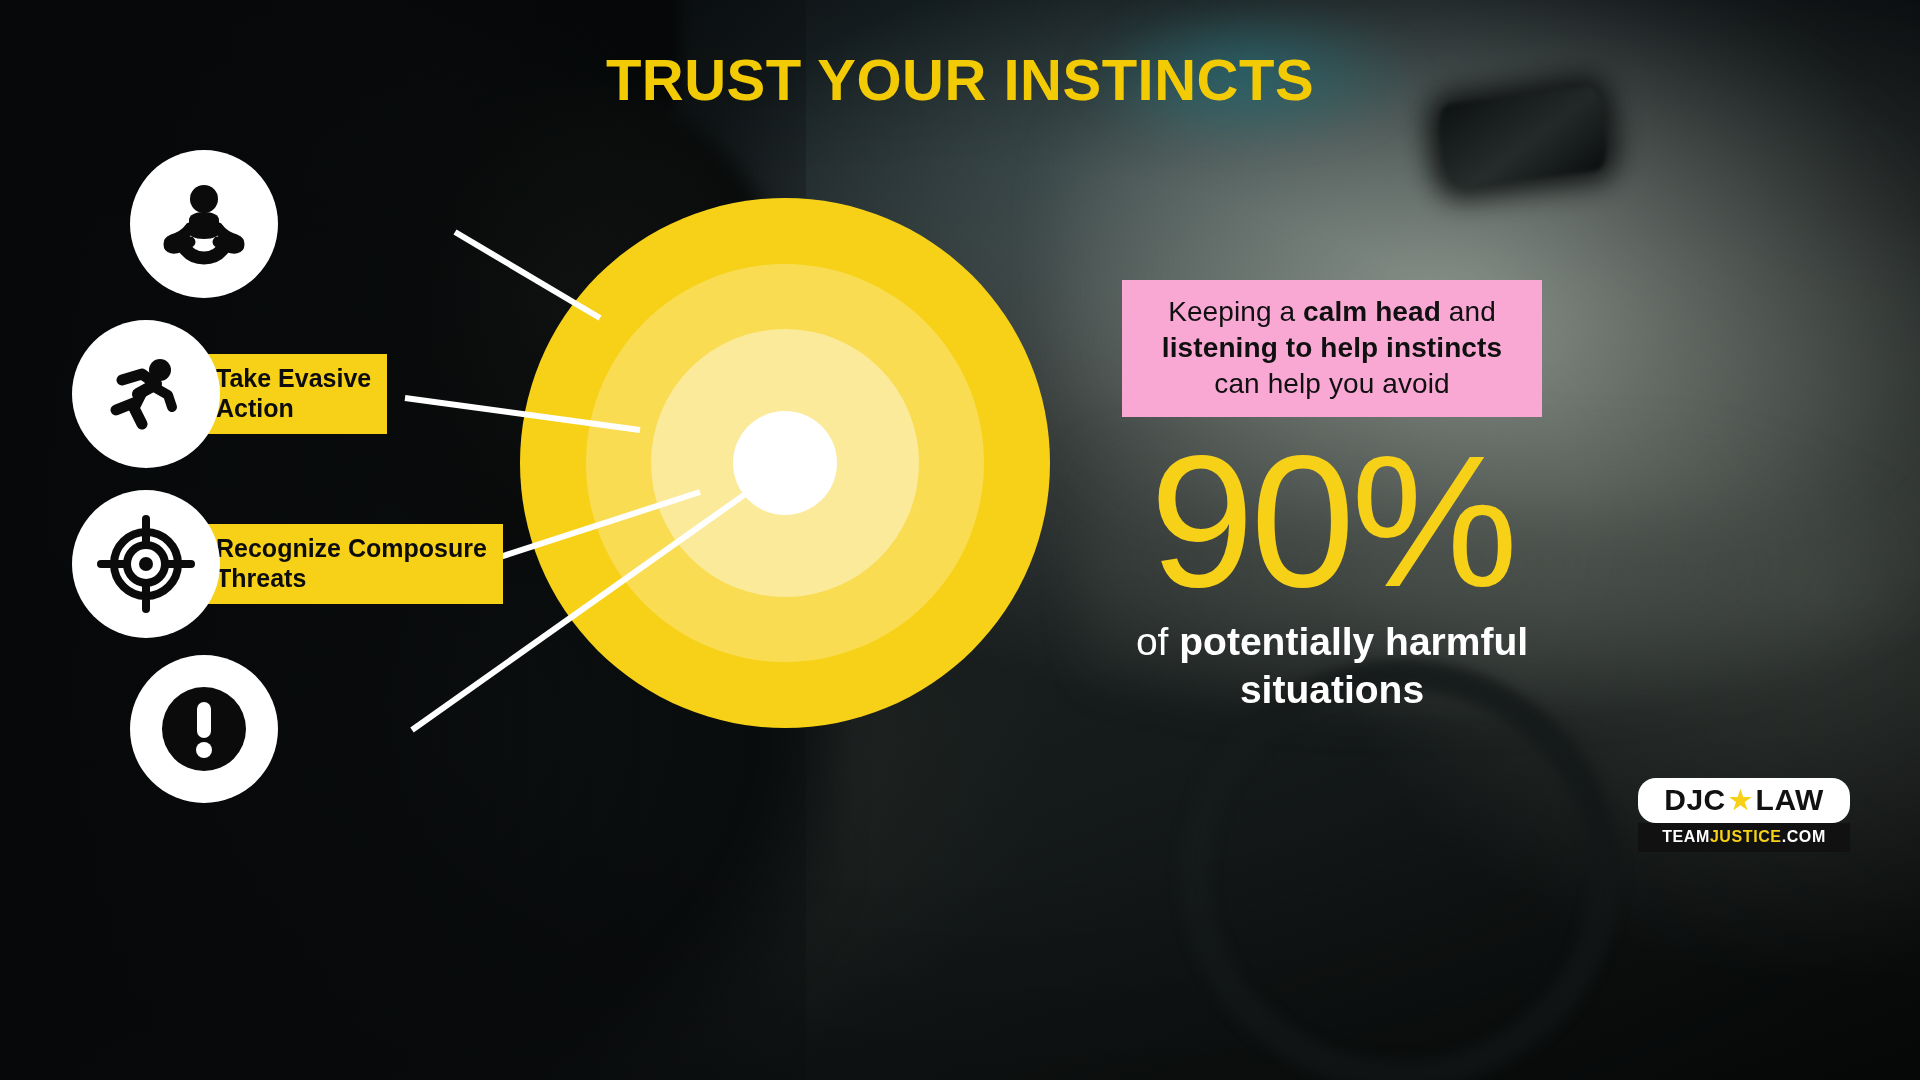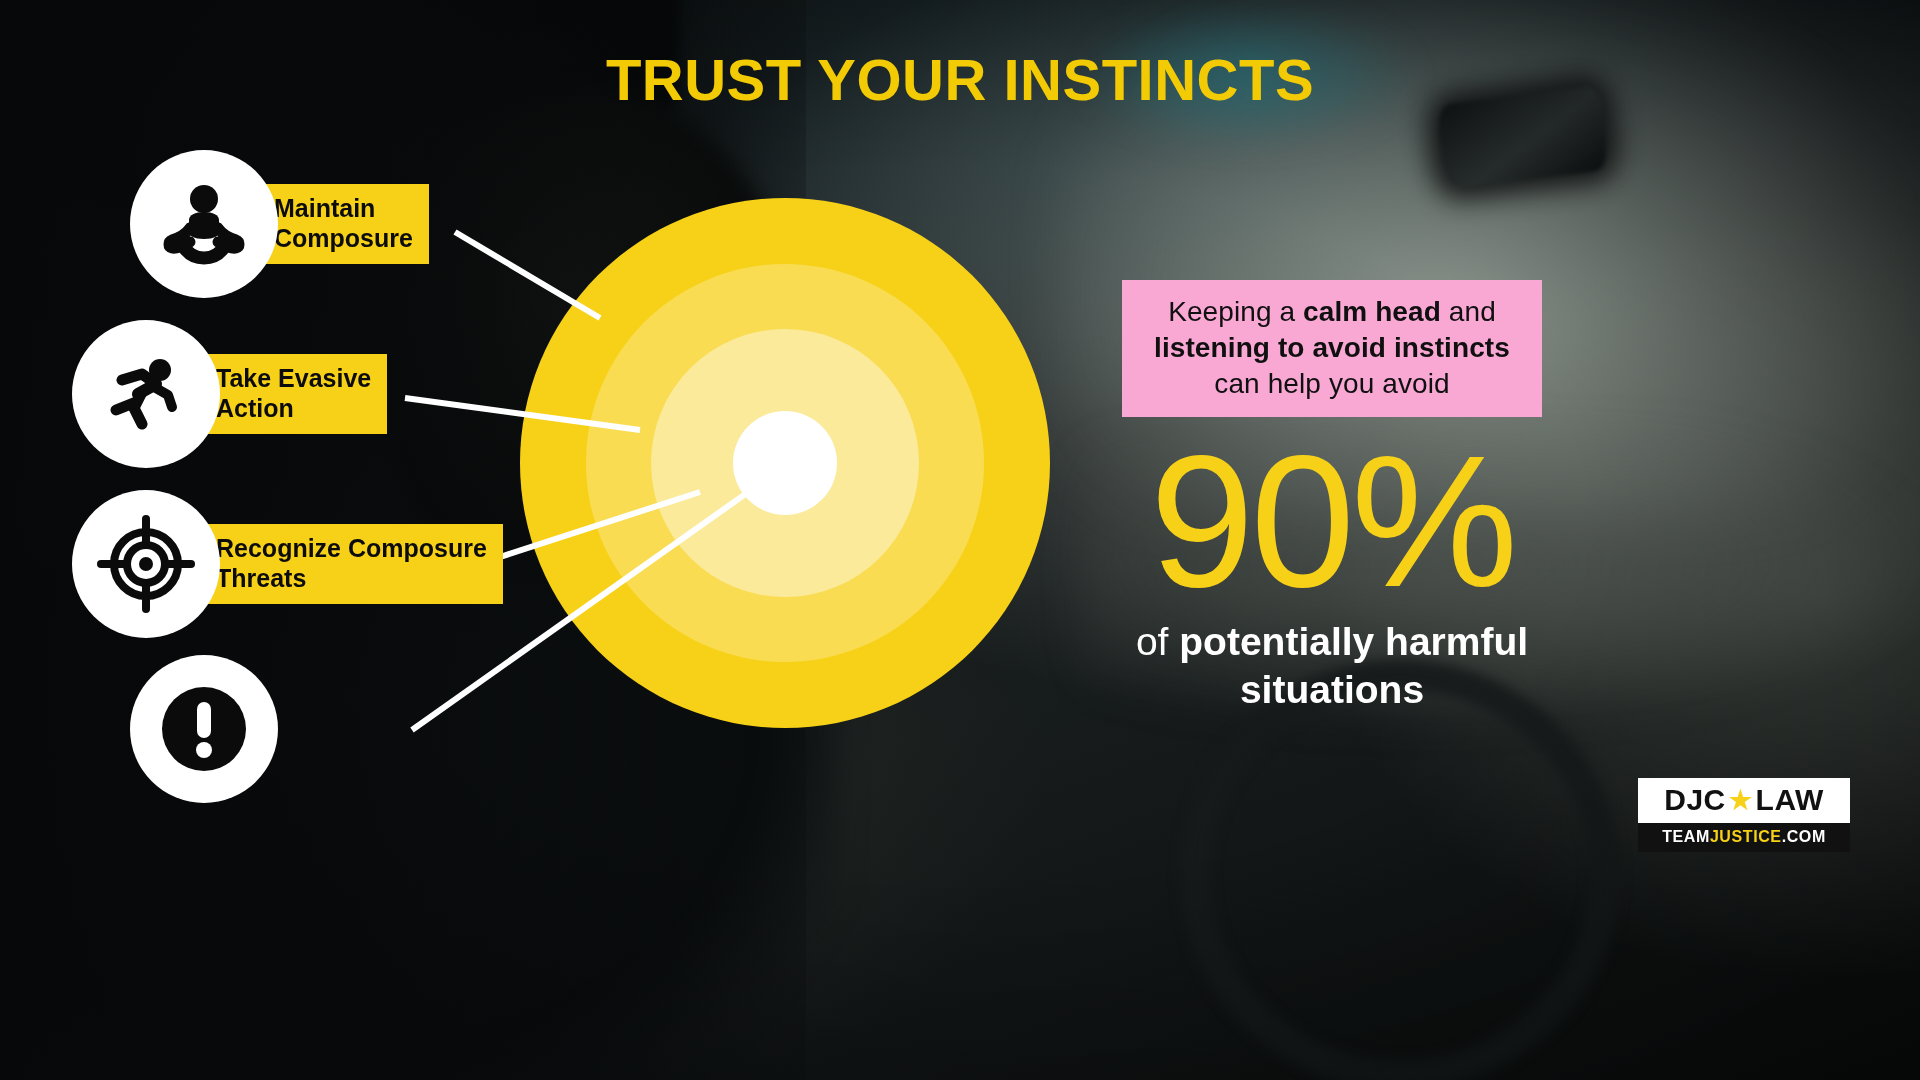--- a/index.html
+++ b/index.html
@@ -146,21 +146,21 @@
     margin-top:6px; text-align:center;
   }
   .sub b { font-weight:bold; }
 
   
   .logo { position:absolute; left:1638px; top:778px; width:212px; z-index:20; }
   .logo-top {
     background:#ffffff; color:#111111;
     font-weight:bold; font-size:30px; letter-spacing:0.5px;
     padding:5px 8px 6px; text-align:center;
-    display:flex; align-items:center; justify-content:center; gap:3px;
+    display:flex; align-items:center; justify-content:center; gap:3px;border-radius:18px;
   }
   .logo-star { color:#F7D117; font-size:26px; line-height:1; }
   .logo-bottom {
     background:#111111; color:#ffffff;
     font-weight:bold; font-size:16px; letter-spacing:0.6px;
     padding:5px 8px 6px; text-align:center;
   }
   .logo-bottom .hl { color:#F7D117; }
 </style>
 </head>
@@ -199,22 +199,20 @@
 <div class="item item-1">
   <div class="bubble">
     <svg width="96" height="96" viewBox="0 0 96 96">
       <circle cx="48" cy="23" r="14" fill="#0b0b0b"></circle>
       <path d="M33 44c0-5 6-8 15-8s15 3 15 8v12c0 4-5 7-15 7s-15-3-15-7V44z" fill="#0b0b0b"></path>
       <path d="M34 52c-4 6-12 10-18 12-4 1.6-4 7 0 8 4 1 12-2 18-6" fill="none" stroke="#0b0b0b" stroke-width="11" stroke-linecap="round"></path>
       <path d="M62 52c4 6 12 10 18 12 4 1.6 4 7 0 8-4 1-12-2-18-6" fill="none" stroke="#0b0b0b" stroke-width="11" stroke-linecap="round"></path>
       <path d="M27 70c5 8 13 12 21 12s16-4 21-12" fill="none" stroke="#0b0b0b" stroke-width="13" stroke-linecap="round"></path>
     </svg>
   </div>
-  <div class="tag">Maintain
-Composure</div>
 </div>
 
 <div class="item item-2">
   <div class="bubble">
     <svg width="96" height="96" viewBox="0 0 96 96">
       <circle cx="62" cy="24" r="11" fill="#0b0b0b"></circle>
       <path d="M24 34l20-6 14 10" fill="none" stroke="#0b0b0b" stroke-width="11" stroke-linecap="round" stroke-linejoin="round"></path>
       <path d="M58 38L40 48" fill="none" stroke="#0b0b0b" stroke-width="12" stroke-linecap="round"></path>
       <path d="M56 41l14 8 4 12" fill="none" stroke="#0b0b0b" stroke-width="10" stroke-linecap="round" stroke-linejoin="round"></path>
       <path d="M44 46L36 62 44 78" fill="none" stroke="#0b0b0b" stroke-width="11" stroke-linecap="round" stroke-linejoin="round"></path>
@@ -247,21 +245,21 @@
       <circle cx="46" cy="46" r="42" fill="#0b0b0b"></circle>
       <rect x="39" y="19" width="14" height="36" rx="7" fill="#ffffff"></rect>
       <circle cx="46" cy="67" r="8" fill="#ffffff"></circle>
     </svg>
   </div>
 </div>
 
 <div class="right">
   <div class="stat-box">
     <span>Keeping a </span><b>calm head</b><span> and</span><br>
-    <b>listening to avoid instincts</b><br>
+    <b>listening to help instincts</b><br>
     <span>can help you avoid</span>
   </div>
   <div class="big-number">90%</div>
   <div class="sub">
     <span>of </span><b>potentially harmful situations</b>
   </div>
 </div>
 
 <div class="logo">
   <div class="logo-top">

